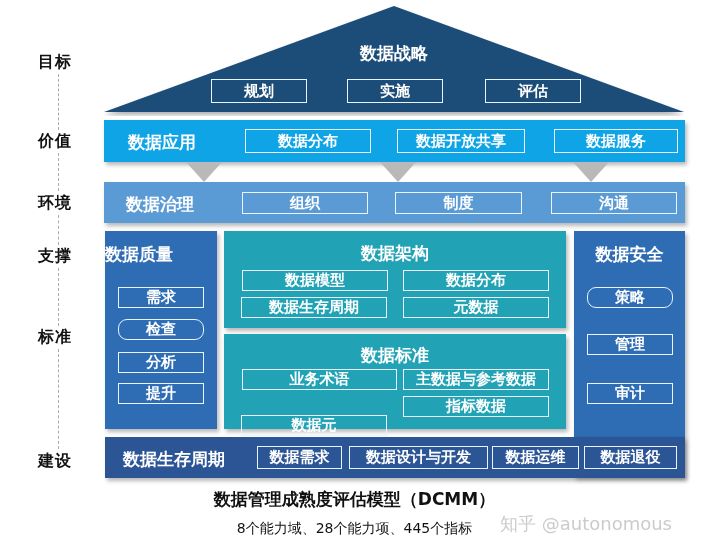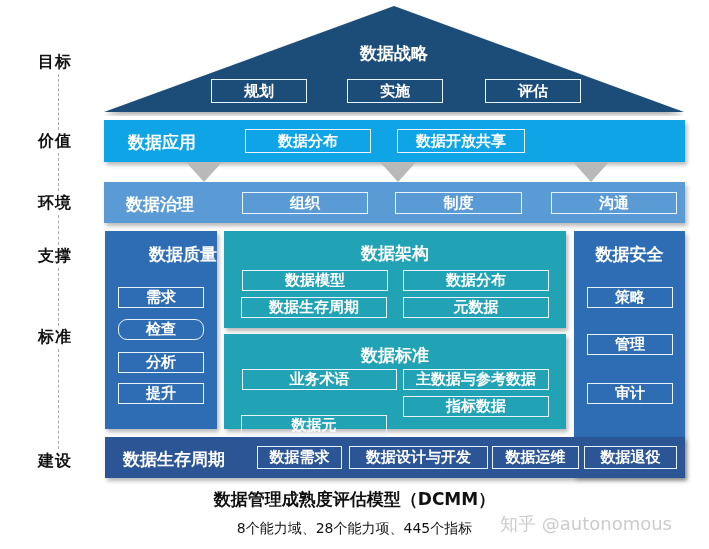--- a/index.html
+++ b/index.html
@@ -52,35 +52,36 @@
   <div class="roof-title">数据战略</div>
   <div class="box" style="left:107px;top:73px;width:96px;height:24px;">规划</div>
   <div class="box" style="left:243px;top:73px;width:96px;height:24px;">实施</div>
   <div class="box" style="left:381px;top:73px;width:96px;height:24px;">评估</div>
 </div>
 
 <div class="band" style="left:104px;top:120px;width:581px;height:42px;background:#0ea4e6;">
   <div class="band-title" style="left:24px;top:11px;">数据应用</div>
   <div class="box" style="left:141px;top:9px;width:126px;height:24px;">数据分布</div>
   <div class="box" style="left:293px;top:9px;width:128px;height:24px;">数据开放共享</div>
+  <div class="box" style="left:450px;top:9px;width:124px;height:24px;">数据服务</div>
 </div>
 
 <div class="arrow" style="left:186px;top:162px;"></div>
 <div class="arrow" style="left:380px;top:162px;"></div>
 <div class="arrow" style="left:573px;top:162px;"></div>
 
 <div class="band" style="left:104px;top:182px;width:581px;height:41px;background:#5b9bd5;">
   <div class="band-title" style="left:22px;top:11px;">数据治理</div>
   <div class="box" style="left:138px;top:10px;width:126px;height:22px;">组织</div>
   <div class="box" style="left:291px;top:10px;width:127px;height:22px;">制度</div>
   <div class="box" style="left:447px;top:10px;width:126px;height:22px;">沟通</div>
 </div>
 
 <div class="band" style="left:105px;top:231px;width:112px;height:198px;background:#2e6db4;">
-  <div class="band-title" style="left:0;width:100%;text-align:right;top:12px;">数据质量</div>
+  <div class="band-title" style="left:0;width:100%;text-align:left;top:12px;">数据质量</div>
   <div class="box" style="left:13px;top:56px;width:86px;height:21px;">需求</div>
   <div class="box" style="left:13px;top:88px;width:86px;height:21px;border-radius:9px;">检查</div>
   <div class="box" style="left:13px;top:121px;width:86px;height:21px;">分析</div>
   <div class="box" style="left:13px;top:152px;width:86px;height:21px;">提升</div>
 </div>
 
 <div class="band" style="left:224px;top:231px;width:342px;height:97px;background:#22a3b5;">
   <div class="band-title" style="left:0;width:100%;text-align:center;top:11px;">数据架构</div>
   <div class="box" style="left:18px;top:39px;width:146px;height:21px;">数据模型</div>
   <div class="box" style="left:179px;top:39px;width:146px;height:21px;">数据分布</div>
@@ -91,21 +92,21 @@
 <div class="band" style="left:224px;top:334px;width:342px;height:95px;background:#22a3b5;">
   <div class="band-title" style="left:0;width:100%;text-align:center;top:10px;">数据标准</div>
   <div class="box" style="left:18px;top:35px;width:155px;height:21px;">业务术语</div>
   <div class="box" style="left:179px;top:35px;width:146px;height:21px;">主数据与参考数据</div>
   <div class="box" style="left:17px;top:62px;width:146px;height:21px;margin-top:19px;">数据元</div>
   <div class="box" style="left:179px;top:62px;width:146px;height:21px;">指标数据</div>
 </div>
 
 <div class="band" style="left:574px;top:231px;width:111px;height:246px;background:#2e6db4;">
   <div class="band-title" style="left:0;width:100%;text-align:center;top:12px;">数据安全</div>
-  <div class="box" style="left:13px;top:56px;width:86px;height:21px;">策略</div>
+  <div class="box" style="left:13px;top:56px;width:86px;height:21px;border-radius:9px;">策略</div>
   <div class="box" style="left:13px;top:103px;width:86px;height:21px;">管理</div>
   <div class="box" style="left:13px;top:152px;width:86px;height:21px;">审计</div>
 </div>
 
 <div class="band" style="left:105px;top:437px;width:580px;height:41px;background:#2c5596;">
   <div class="band-title" style="left:18px;top:11px;">数据生存周期</div>
   <div class="box" style="left:152px;top:9px;width:85px;height:23px;">数据需求</div>
   <div class="box" style="left:244px;top:9px;width:139px;height:23px;">数据设计与开发</div>
   <div class="box" style="left:387px;top:9px;width:87px;height:23px;">数据运维</div>
   <div class="box" style="left:479px;top:9px;width:93px;height:23px;">数据退役</div>

